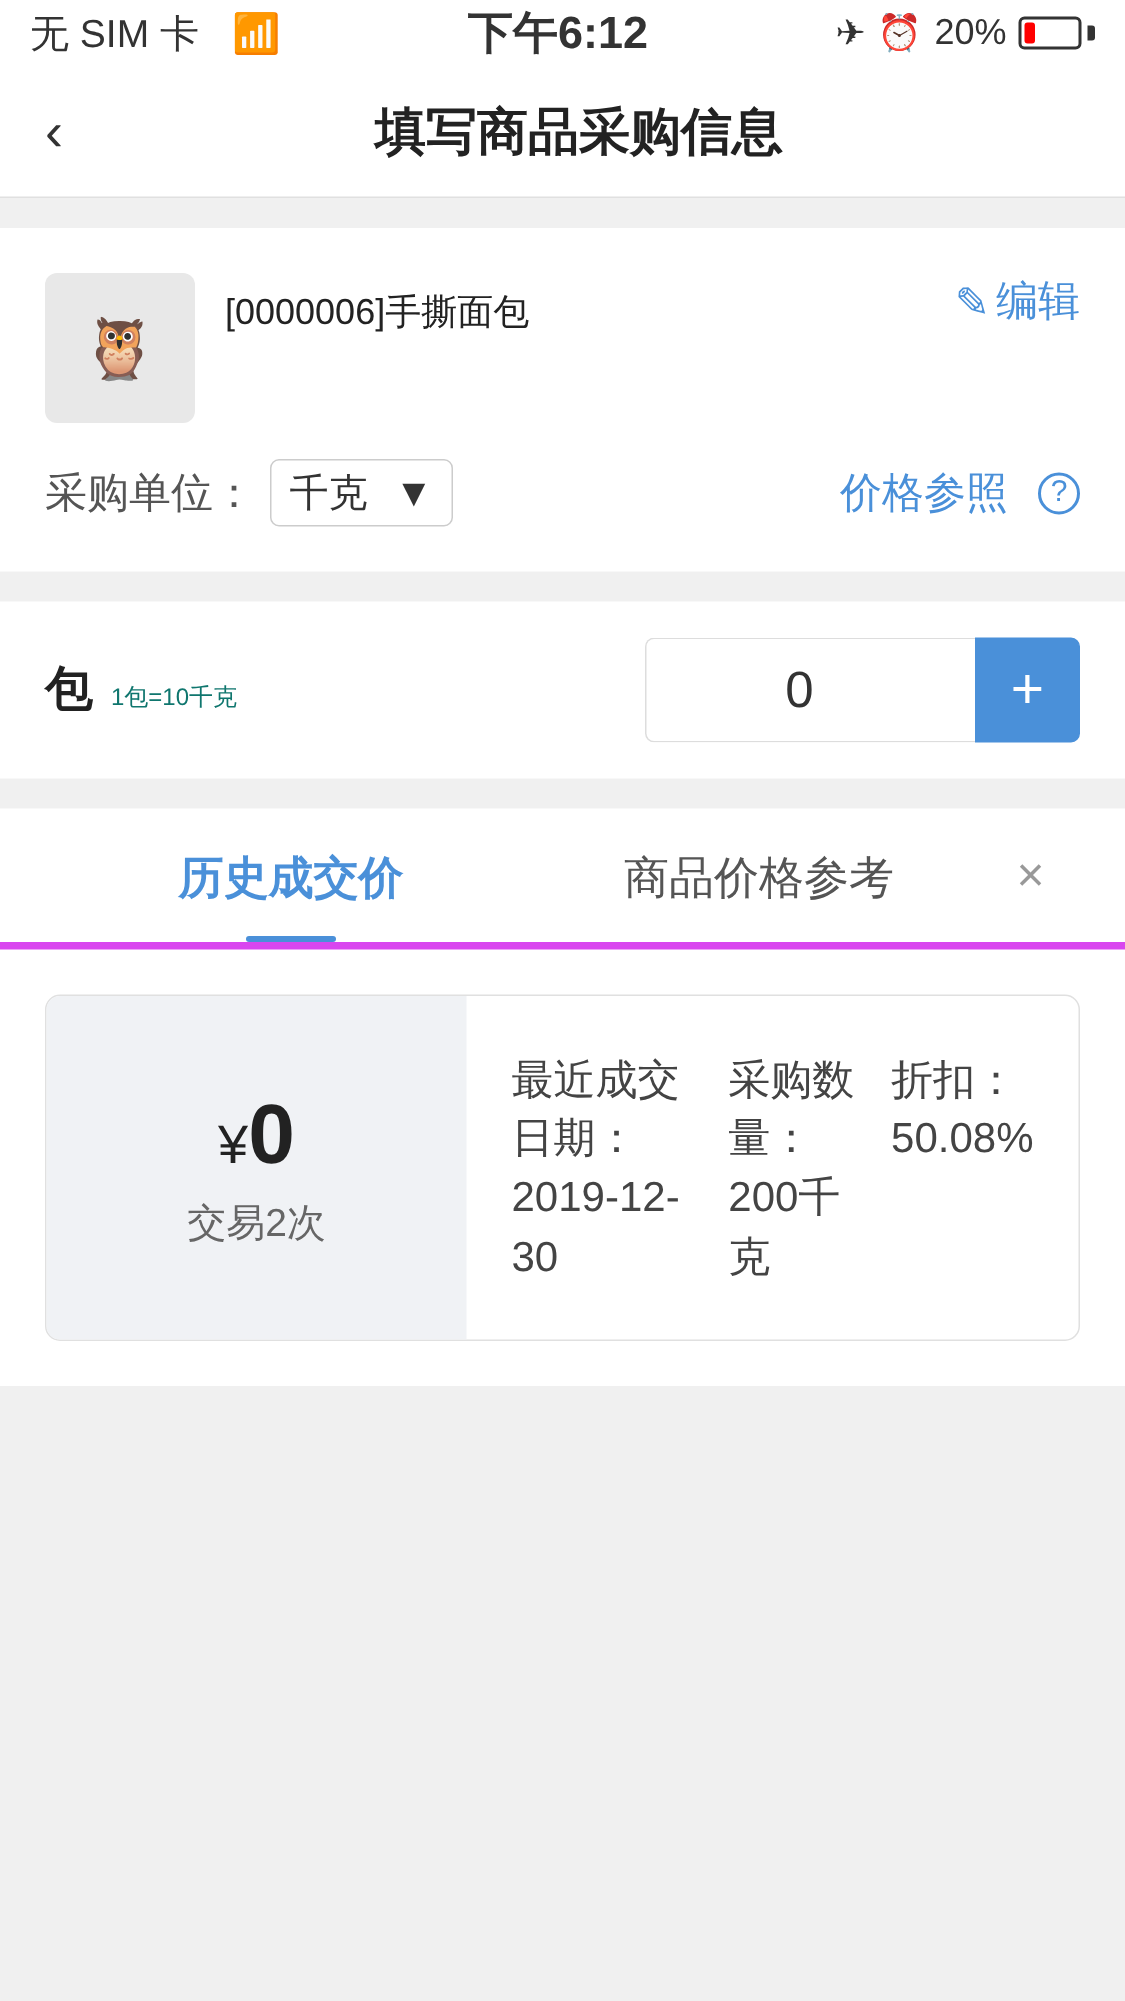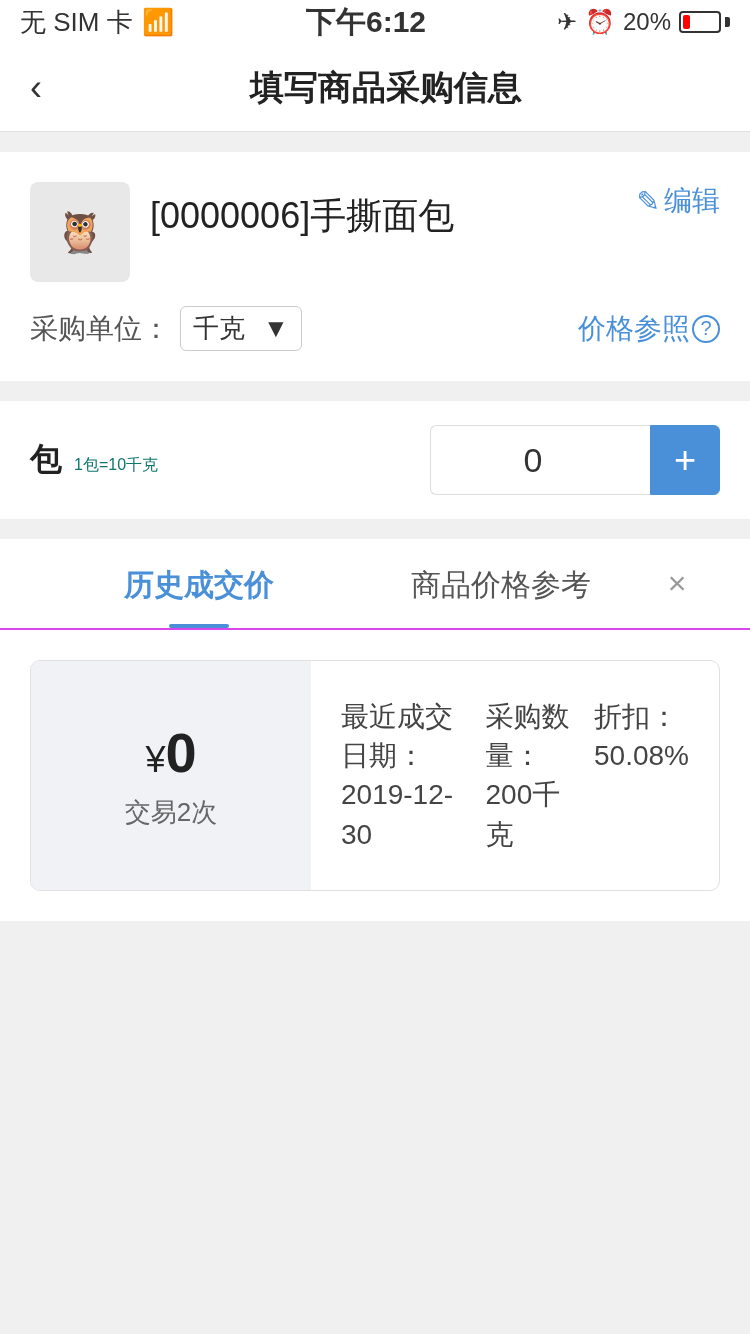--- a/index.html
+++ b/index.html
@@ -19,21 +19,21 @@
       display: flex;
       align-items: center;
       justify-content: space-between;
       padding: 0 20px;
       font-size: 28px;
       font-weight: 500;
     }
     .status-left {
       display: flex;
       align-items: center;
-      gap: 10px;
+      gap: 22px;
       font-size: 26px;
       justify-content: flex-end;
     }
     .status-center {
       font-size: 30px;
       font-weight: 600;
     }
     .status-right {
       display: flex;
       align-items: center;
@@ -119,21 +119,21 @@
       display: flex;
       align-items: center;
       justify-content: center;
       flex-shrink: 0;
     }
     .owl-icon {
       font-size: 40px;
       color: #888;
     }
     .product-name {
-      font-size: 36px;
+      font-size: 24px;
       font-weight: 500;
       color: #222;
       margin-top: 10px;
     }
     .edit-btn {
       color: #4a90d9;
       font-size: 28px;
       display: flex;
       align-items: center;
       gap: 4px;
@@ -163,21 +163,21 @@
     }
     .unit-select-wrapper {
       display: flex;
       align-items: center;
     }
     .price-ref-btn {
       color: #4a90d9;
       font-size: 28px;
       display: flex;
       align-items: center;
-      gap: 2px;
+      gap: 20px;
       cursor: pointer;
       text-align: center;
     }
     .info-circle {
       width: 28px;
       height: 28px;
       border: 2px solid #4a90d9;
       border-radius: 50%;
       display: flex;
       align-items: center;
@@ -241,23 +241,23 @@
     }
 
     
     .tabs-panel {
       background: #fff;
       margin-top: 20px;
     }
     .tabs-header {
       display: flex;
       align-items: center;
-      border-bottom: 2px solid #d946ef;
+      border-bottom: 5px solid #d946ef;
       position: relative;
-      padding: 0 48px;
+      padding: 0 38px;
     }
     .tab-item {
       flex: 1;
       text-align: center;
       padding: 26px 0 22px;
       font-size: 30px;
       color: #555;
       cursor: pointer;
       position: relative;
     }

